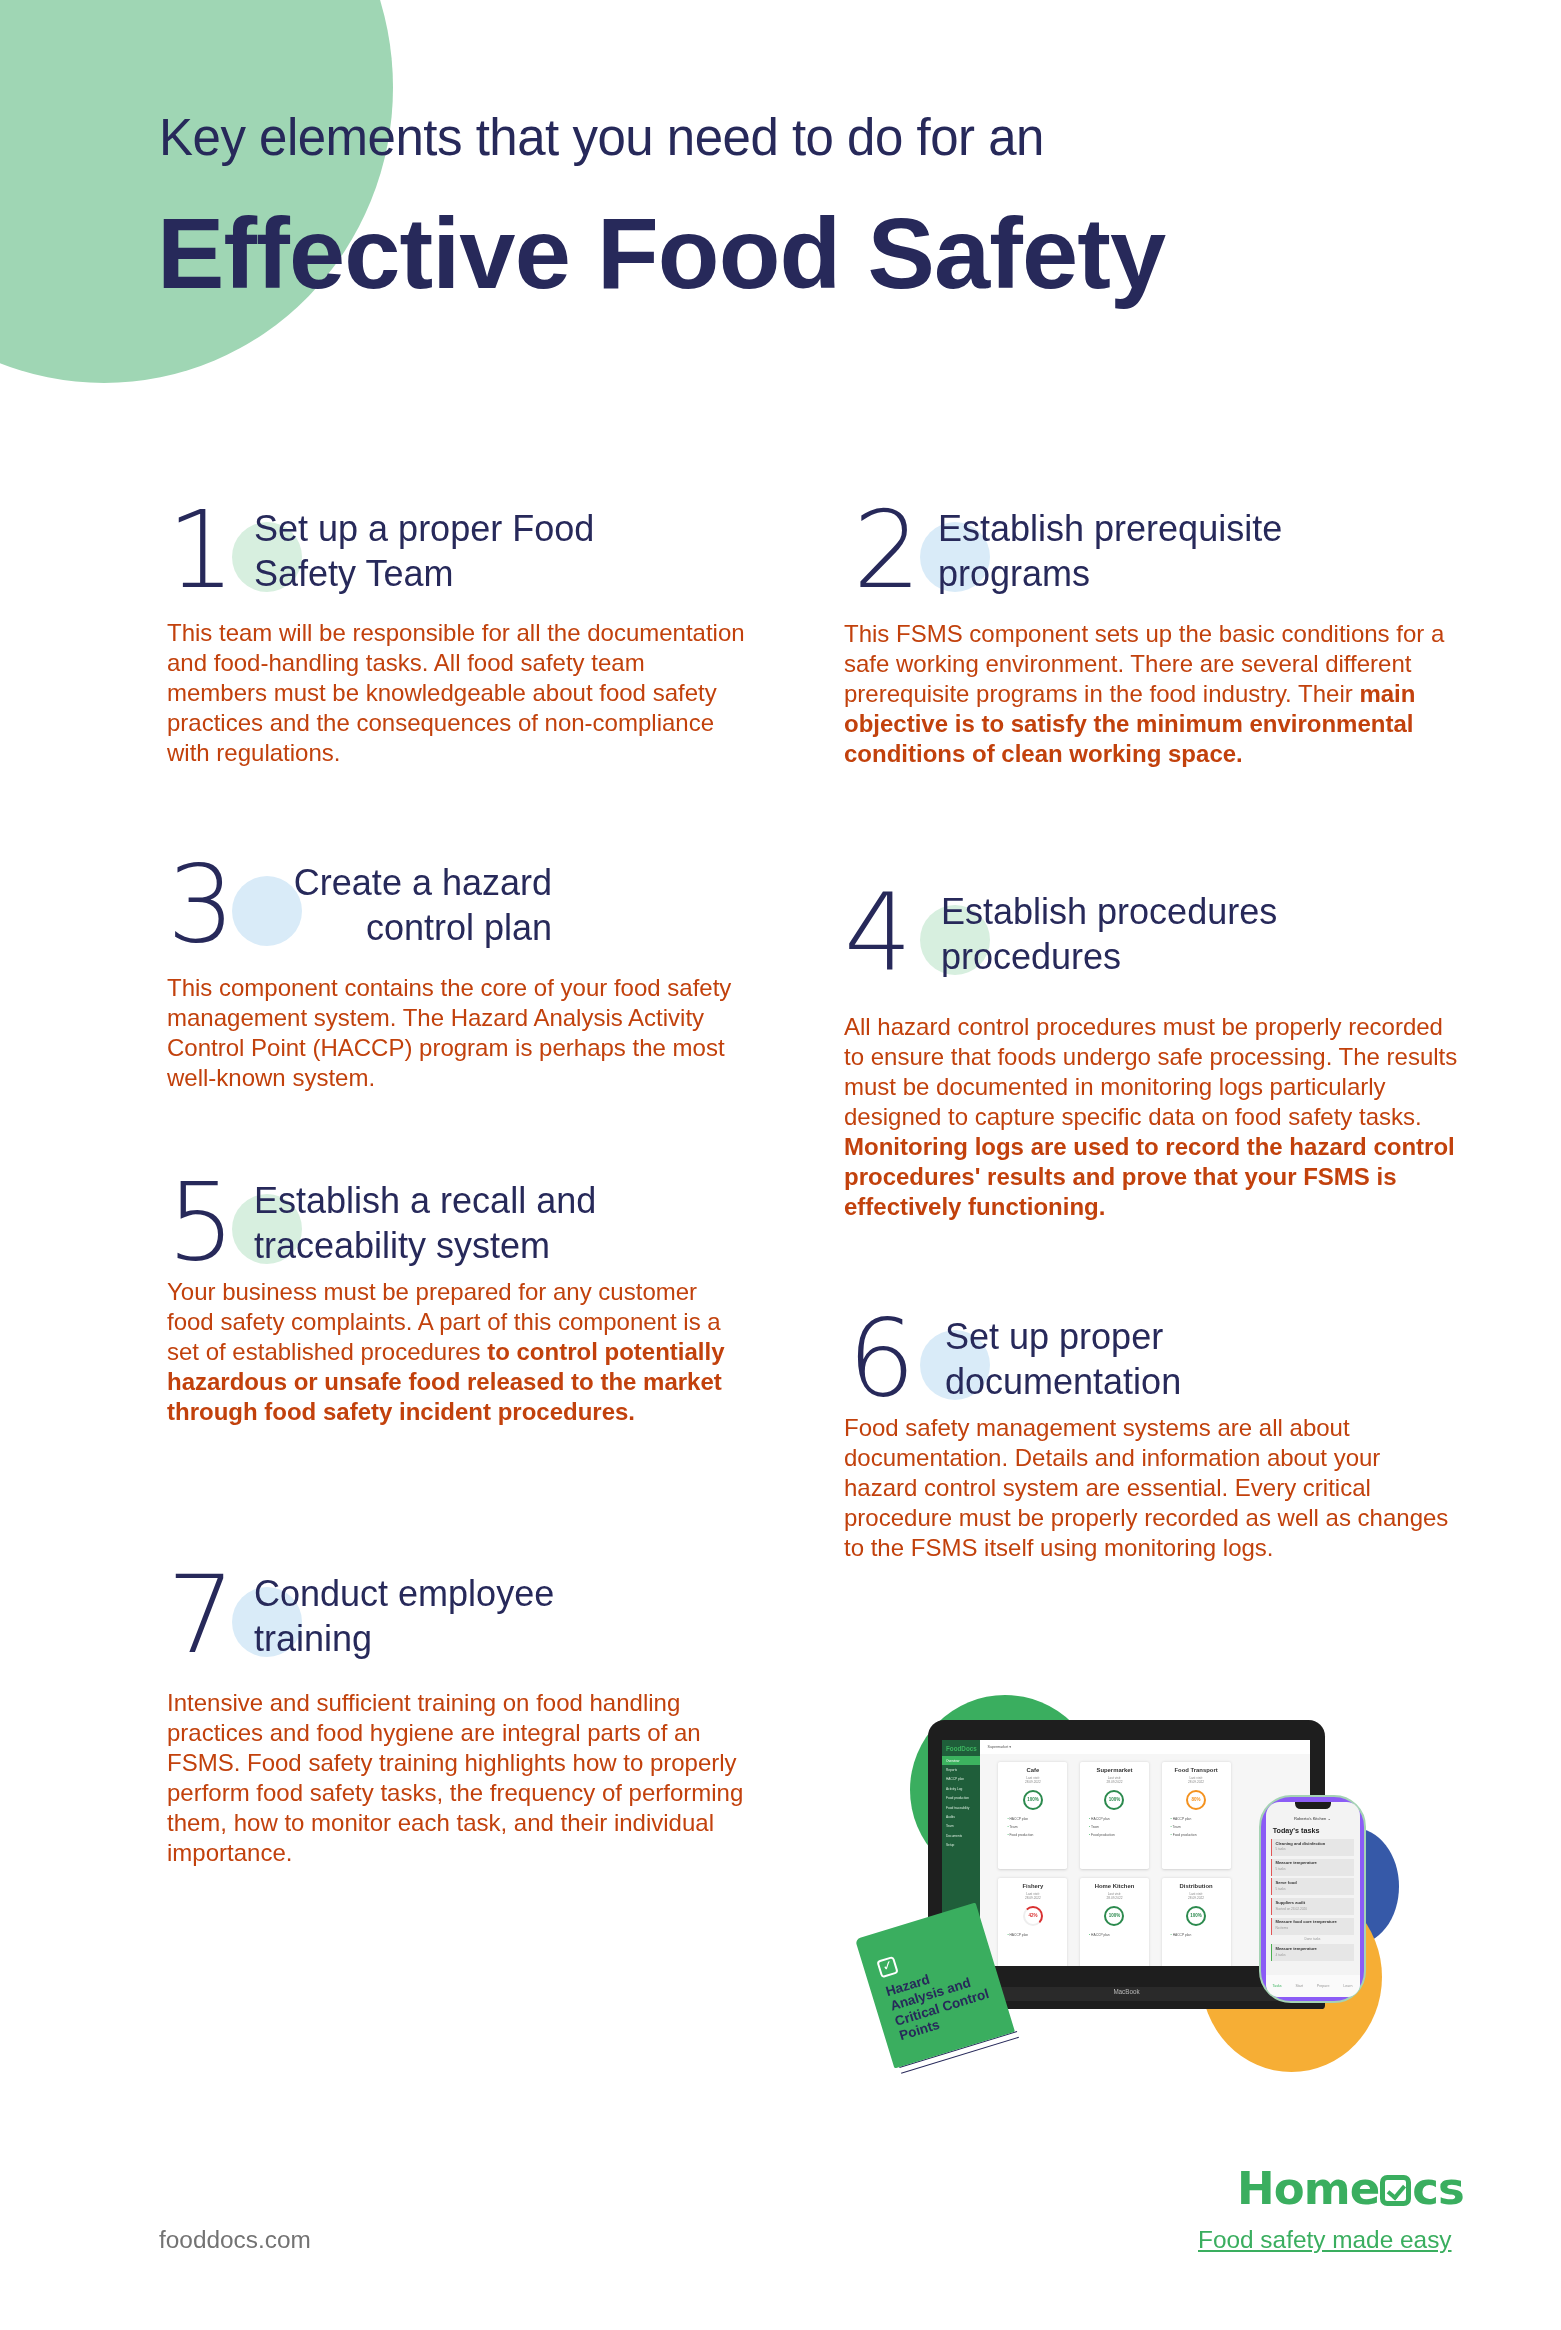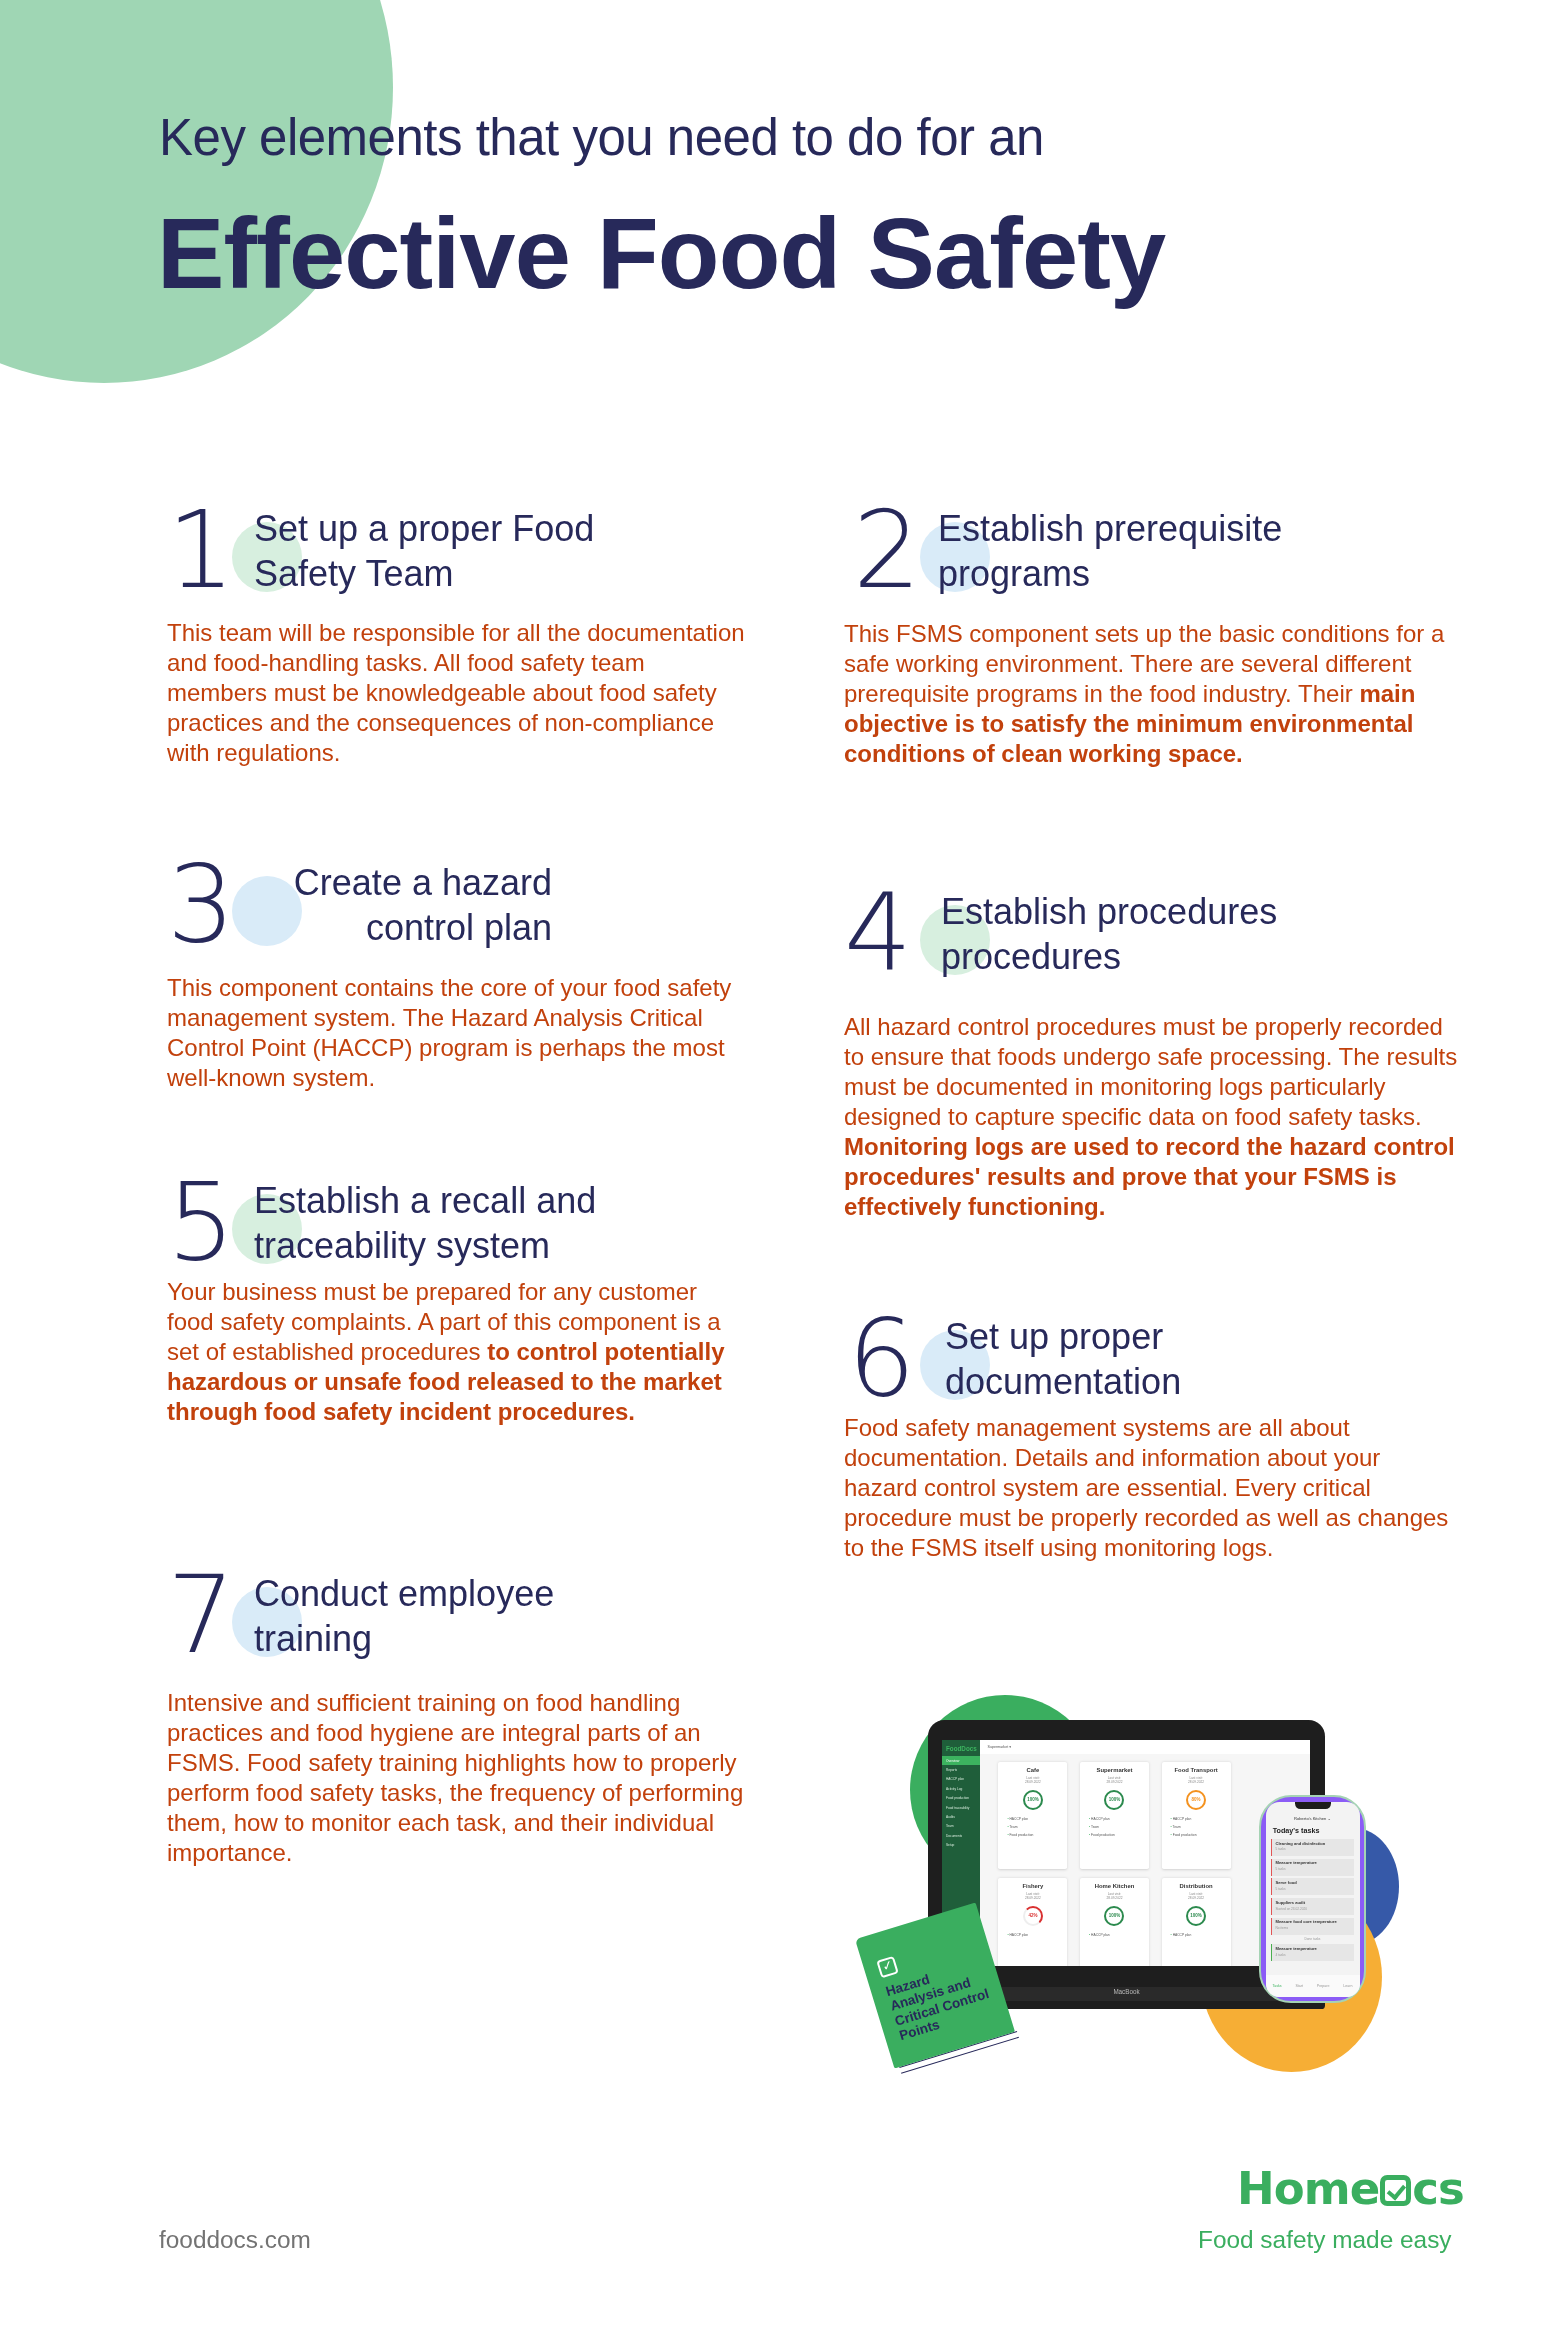--- a/index.html
+++ b/index.html
@@ -58,21 +58,21 @@
   .book { position: absolute; left: 4.5px; top: 239px; width: 126px; height: 135px; transform: rotate(-17deg); }
   .book-cover { position: absolute; inset: 0; background: #3aae5f; border-radius: 5.4px 1.8px 1.8px 1.8px; padding: 27px 10.8px 9px 14.4px; }
   .book-pages { position: absolute; left: 5.4px; right: -1.8px; bottom: -7.2px; height: 7.2px; border-top: 1.8px solid #27295a; border-bottom: 1.8px solid #27295a; background: #fff; }
   .book-check { width: 18px; height: 18px; border: 2.7px solid #fff; border-radius: 3.6px; color: #fff; font-size: 12.6px; line-height: 12.6px; text-align: center; font-weight: 700; margin-bottom: 7.2px; }
   .book-text { font-size: 13.5px; font-weight: 700; color: #27295a; line-height: 15.3px; }
 
   .footer-url { position: absolute; left: 159px; top: 2226px; font-size: 24.4px; color: #737373; }
   .footer-logo { position: absolute; left: 1237px; top: 2162px; font-size: 45px; font-weight: 700; color: #3aae5f; letter-spacing: -0.9px; font-family: "DejaVu Sans", sans-serif; }
   .footer-logo .o-check { display: inline-block; width: 31px; height: 31px; border: 5.4px solid #3aae5f; border-radius: 7.2px; vertical-align: -1.8px; position: relative; margin: 0 0.9px; }
   .footer-logo .o-check::after { content: ""; position: absolute; left: 5.4px; top: 1.8px; width: 7.2px; height: 12.6px; border-right: 4.5px solid #3aae5f; border-bottom: 4.5px solid #3aae5f; transform: rotate(40deg); }
-  .footer-tagline { position: absolute; left: 1198px; top: 2226px; font-size: 24.4px; color: #3aae5f; white-space: nowrap; }
+  .footer-tagline { position: absolute; left: 1198px; top: 2226px; font-size: 24.4px; color: #3aae5f; white-space: nowrap; text-decoration: underline; }
 </style>
 </head>
 <body>
 
 <div class="blob"></div>
 
 <div class="subtitle">Key elements that you need to do for an</div>
 <div class="title">
   <div>Effective Food Safety</div>
 </div>
@@ -94,21 +94,21 @@
   </div>
   <div class="sec-body" style="margin-top:14.4px;"><span>This FSMS component sets up the basic conditions for a safe working environment. There are several different prerequisite programs in the food industry. Their </span><b>main objective is to satisfy the minimum environmental conditions of clean working space.</b></div>
 </div>
 
 <div class="section" style="left:167px; top:860px; width:578px;">
   <div class="sec-head">
     <div class="sec-dot dot-blue"></div>
     <div class="sec-num">3</div>
     <div class="sec-title" style="width:298px;text-align:right;">Create a hazard control plan</div>
   </div>
-  <div class="sec-body" style="margin-top:14.4px;"><span>This component contains the core of your food safety management system. The Hazard Analysis Critical Control Point (HACCP) program is perhaps the most well-known system.</span><b></b></div>
+  <div class="sec-body" style="margin-top:14.4px;"><span>This component contains the core of your food safety management system. The Hazard Analysis Activity Control Point (HACCP) program is perhaps the most well-known system.</span><b></b></div>
 </div>
 
 <div class="section" style="left:844px; top:889px; width:614px;">
   <div class="sec-head">
     <div class="sec-dot dot-green" style="left:76px;"></div>
     <div class="sec-num">4</div>
     <div class="sec-title" style="left:97px; width:433px;">Establish procedures procedures</div>
   </div>
   <div class="sec-body" style="margin-top:23.5px;"><span>All hazard control procedures must be properly recorded to ensure that foods undergo safe processing. The results must be documented in monitoring logs particularly designed to capture specific data on food safety tasks. </span><b>Monitoring logs are used to record the hazard control procedures' results and prove that your FSMS is effectively functioning.</b></div>
 </div>

